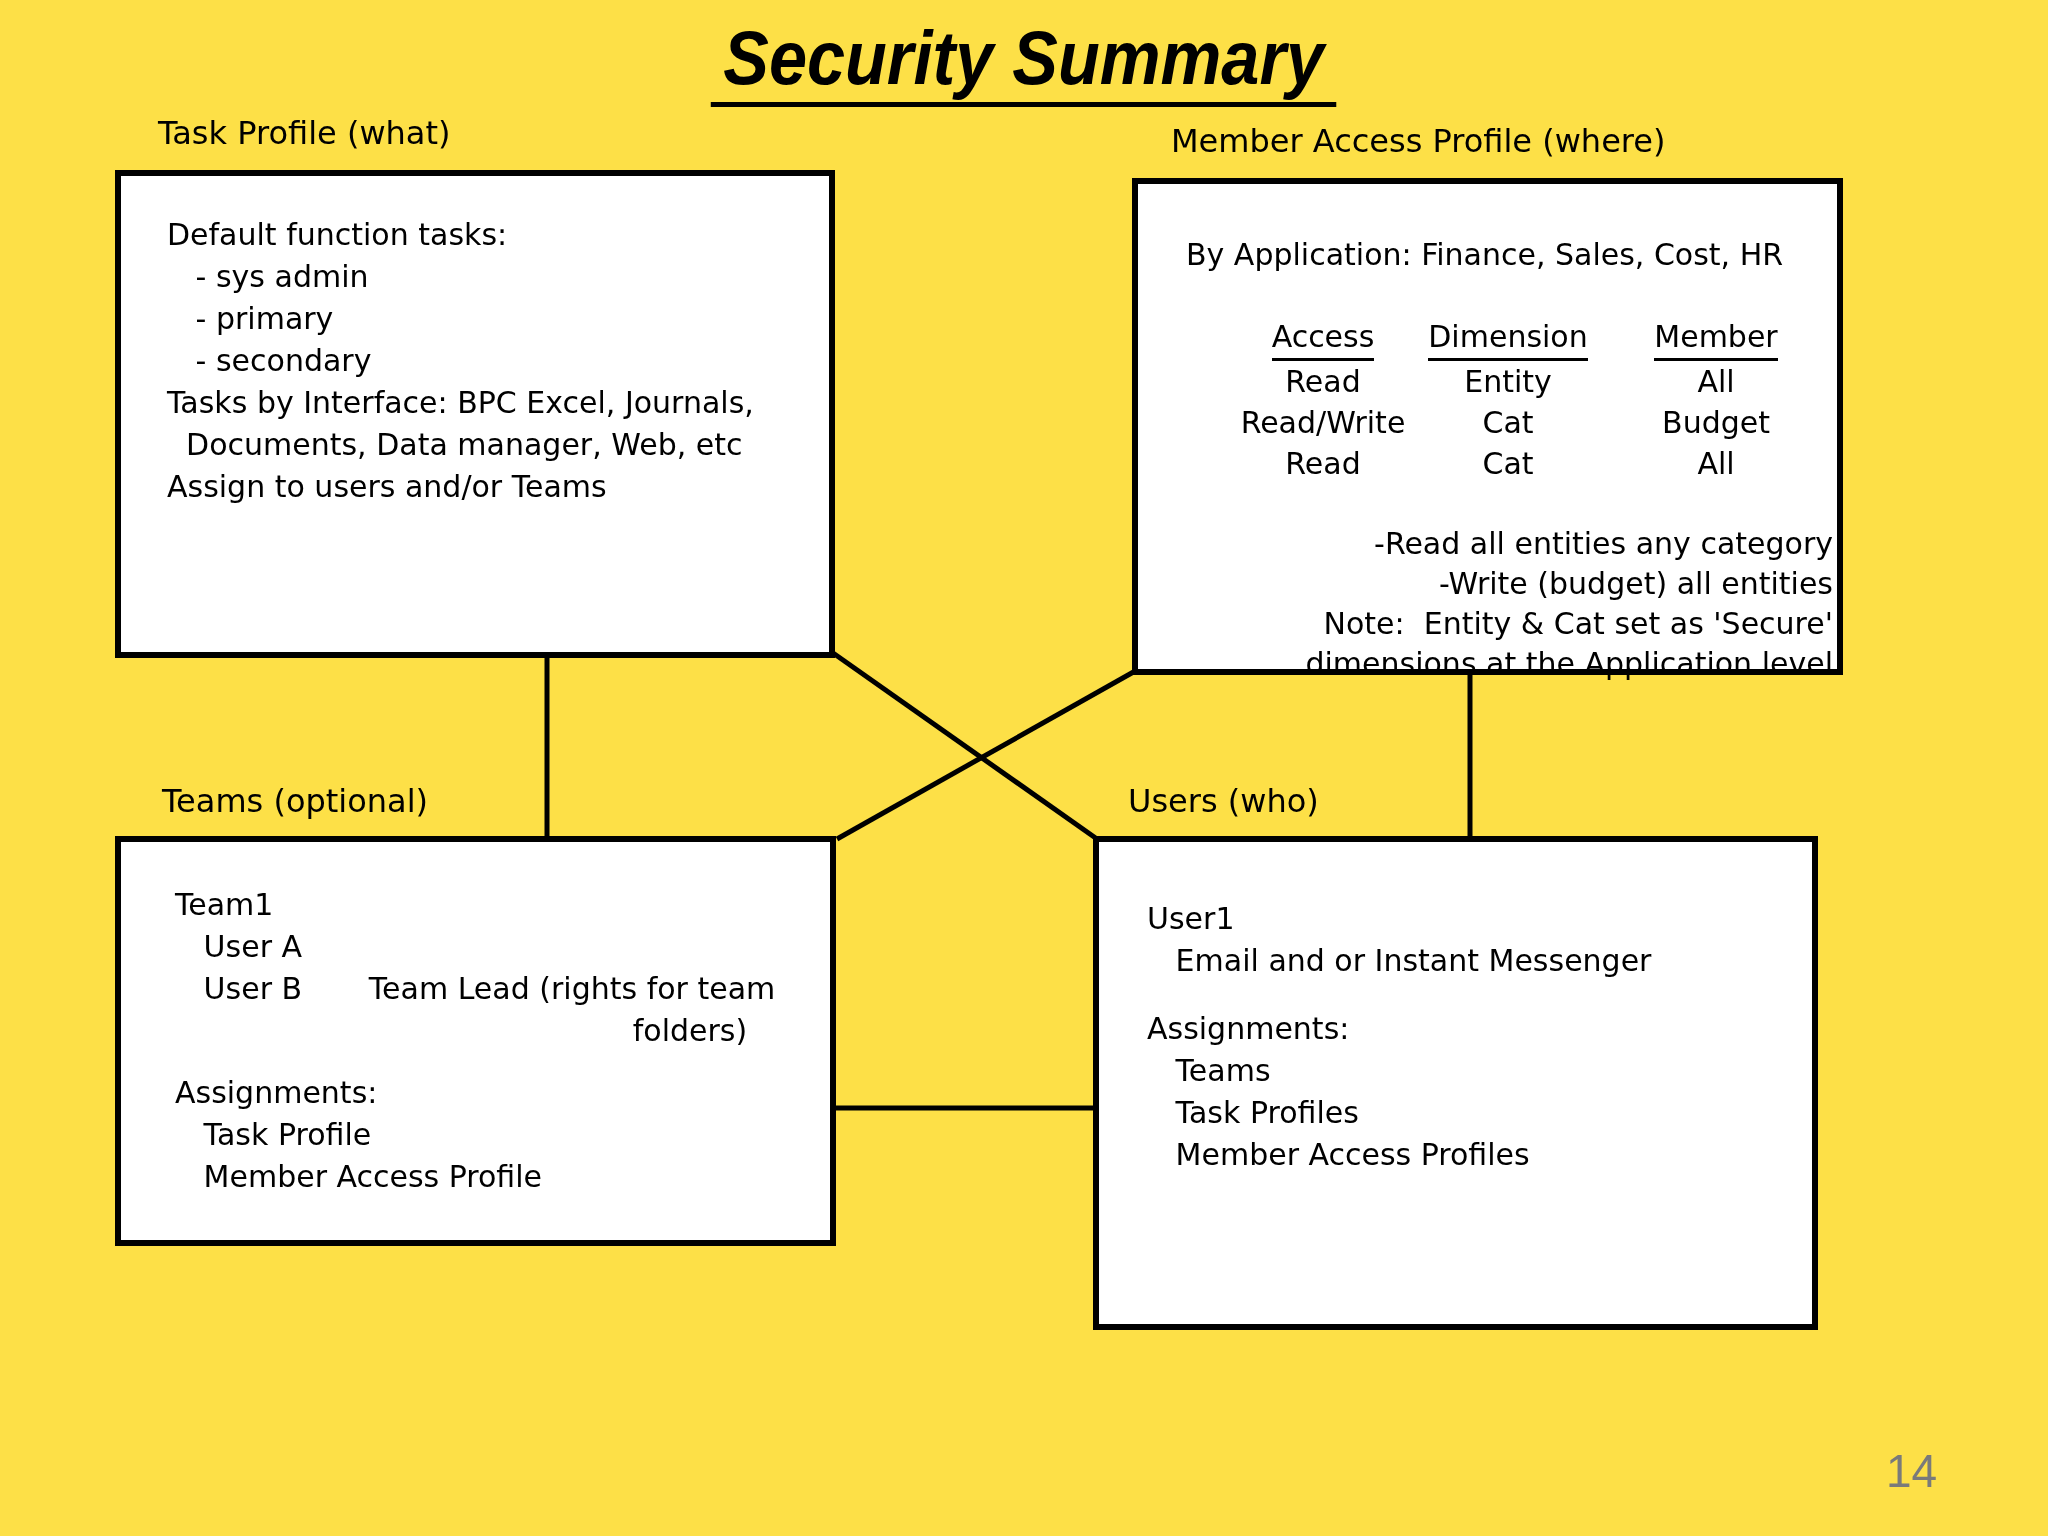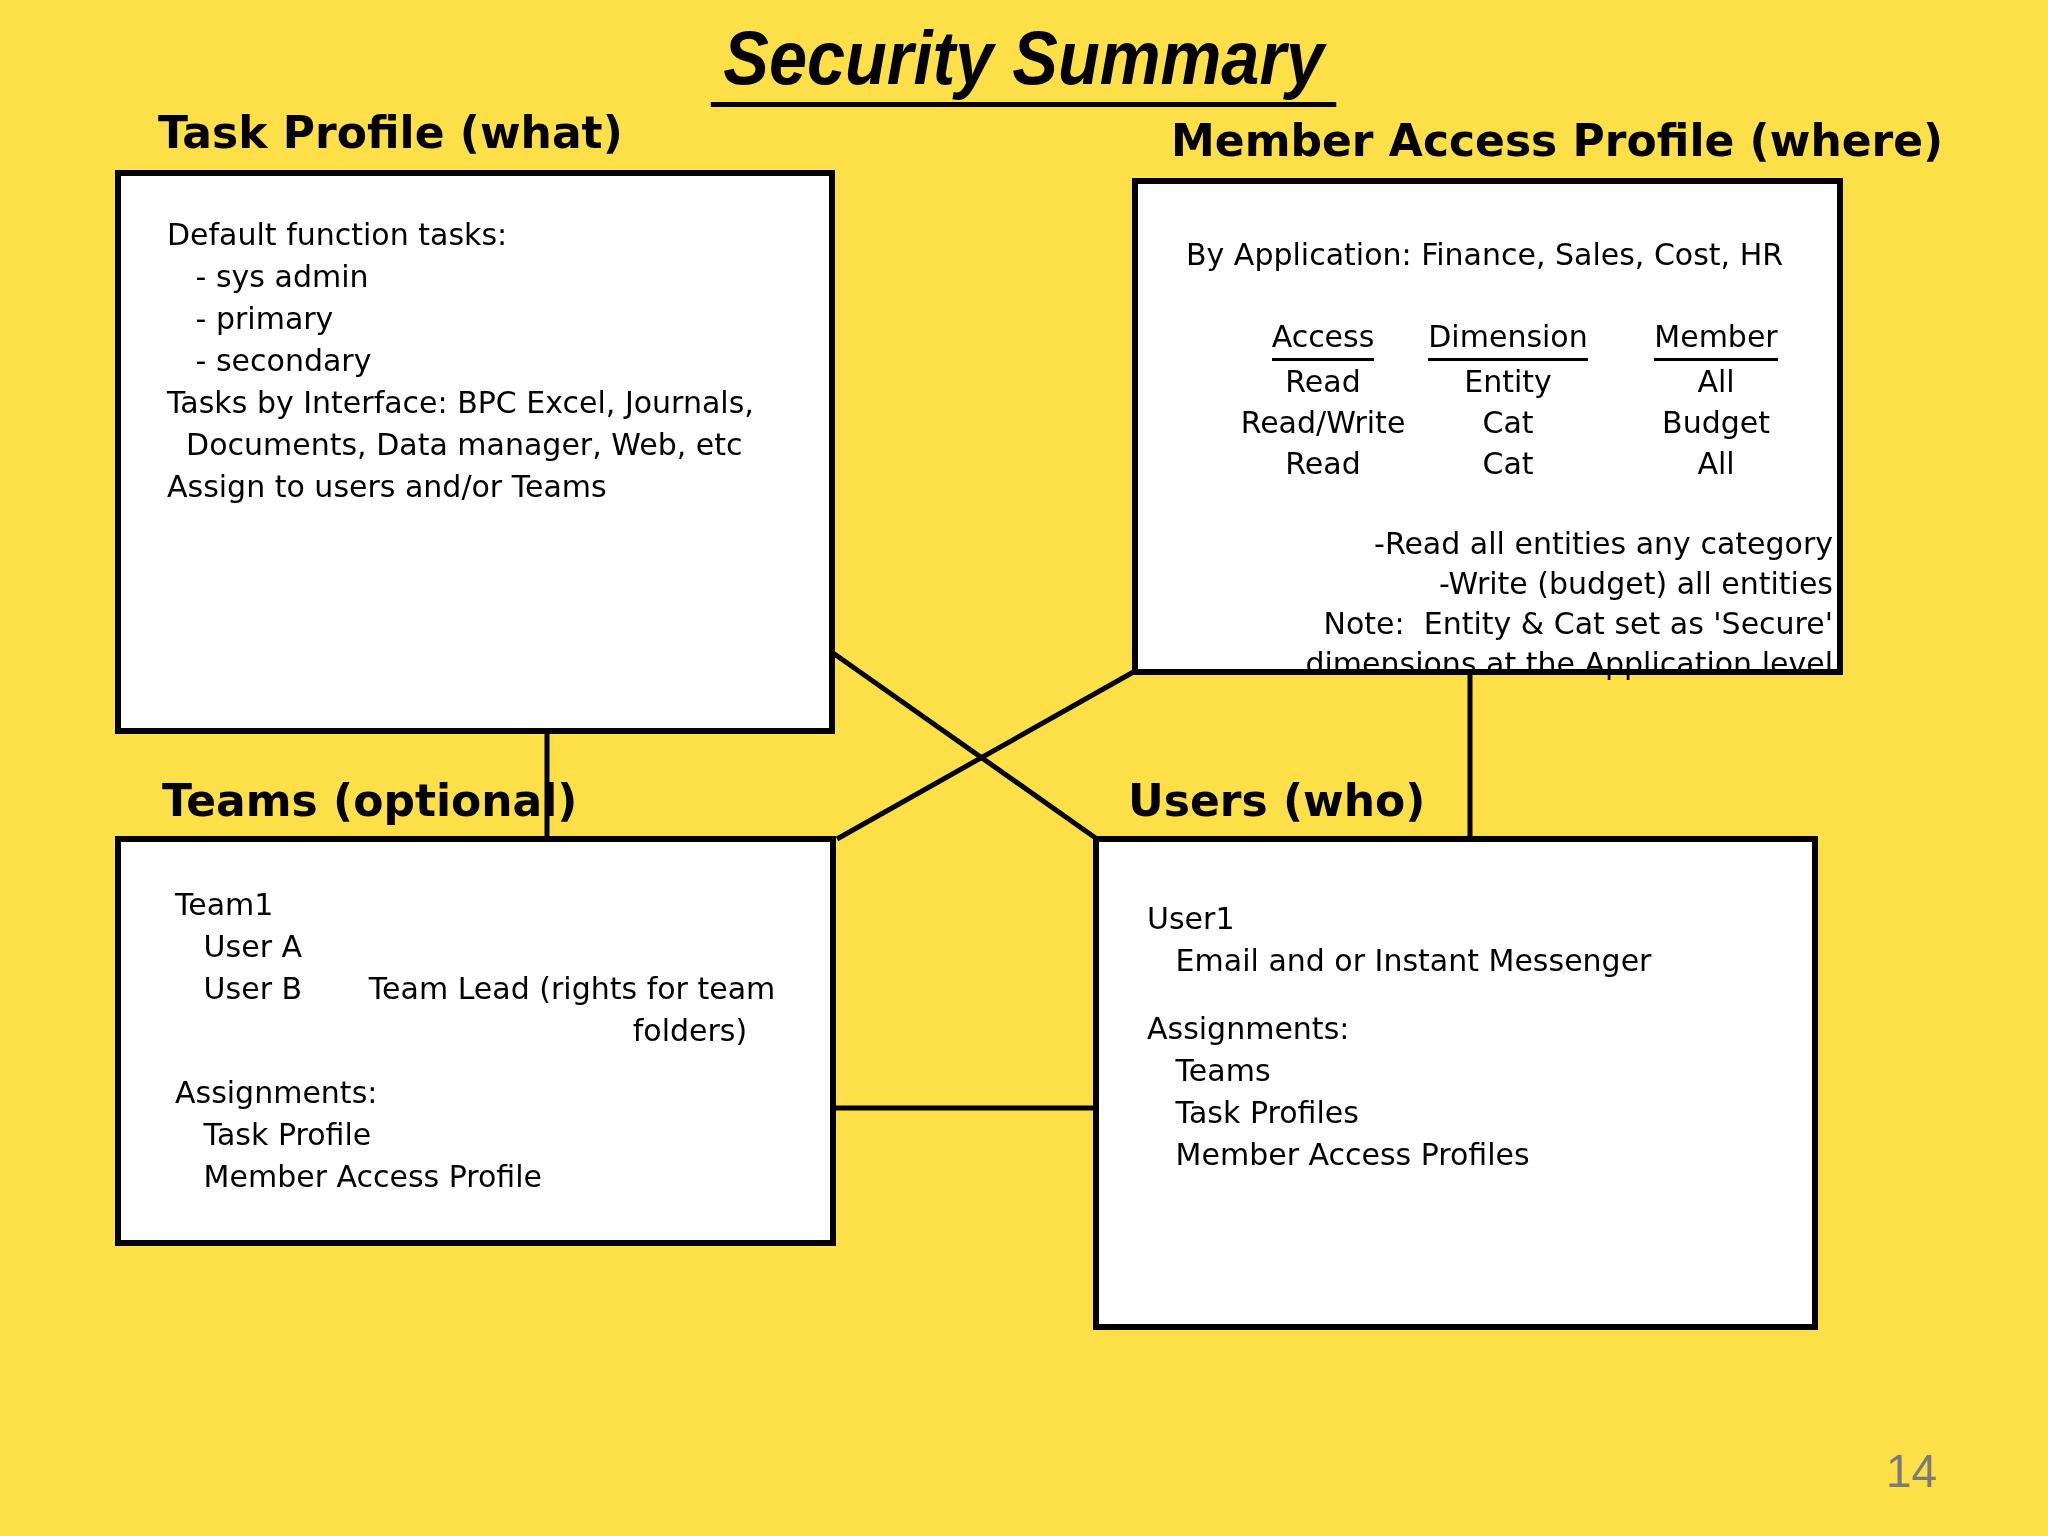--- a/index.html
+++ b/index.html
@@ -22,36 +22,35 @@
     font-weight:bold;font-style:italic;
     font-size:76px;line-height:76px;
     transform:scaleX(0.9);
     border-bottom:5px solid #000;
     padding:0 14px 6px 14px;
     white-space:pre;
   }
   
   .box-label{
     position:absolute;
-    font-size:44px;line-height:38px;
+    font-size:32px;line-height:38px;
     white-space:pre;
-    font-weight:bold;
   }
   .lbl-task{left:158px;top:114px;}
   .lbl-member{left:1171px;top:122px;}
   .lbl-teams{left:162px;top:782px;}
   .lbl-users{left:1128px;top:782px;}
   
   .box{
     position:absolute;
     border:6px solid #000;
     box-sizing:border-box;
     background:#fff;
   }
-  .box-task{left:115px;top:170px;width:720px;height:564px;padding:38px 4px 0 46px;}
+  .box-task{left:115px;top:170px;width:720px;height:488px;padding:38px 4px 0 46px;}
   .box-member{left:1132px;top:178px;width:711px;height:497px;padding:50px 4px 0 48px;}
   .box-teams{left:115px;top:836px;width:721px;height:410px;padding:42px 4px 6px 54px;}
   .box-users{left:1093px;top:836px;width:725px;height:494px;padding:56px 4px 0 48px;}
   .line{
     font-size:30px;line-height:42px;min-height:42px;
     white-space:pre;
   }
   .half{min-height:26px;}
   .gap-top{margin-top:20px;}
   

